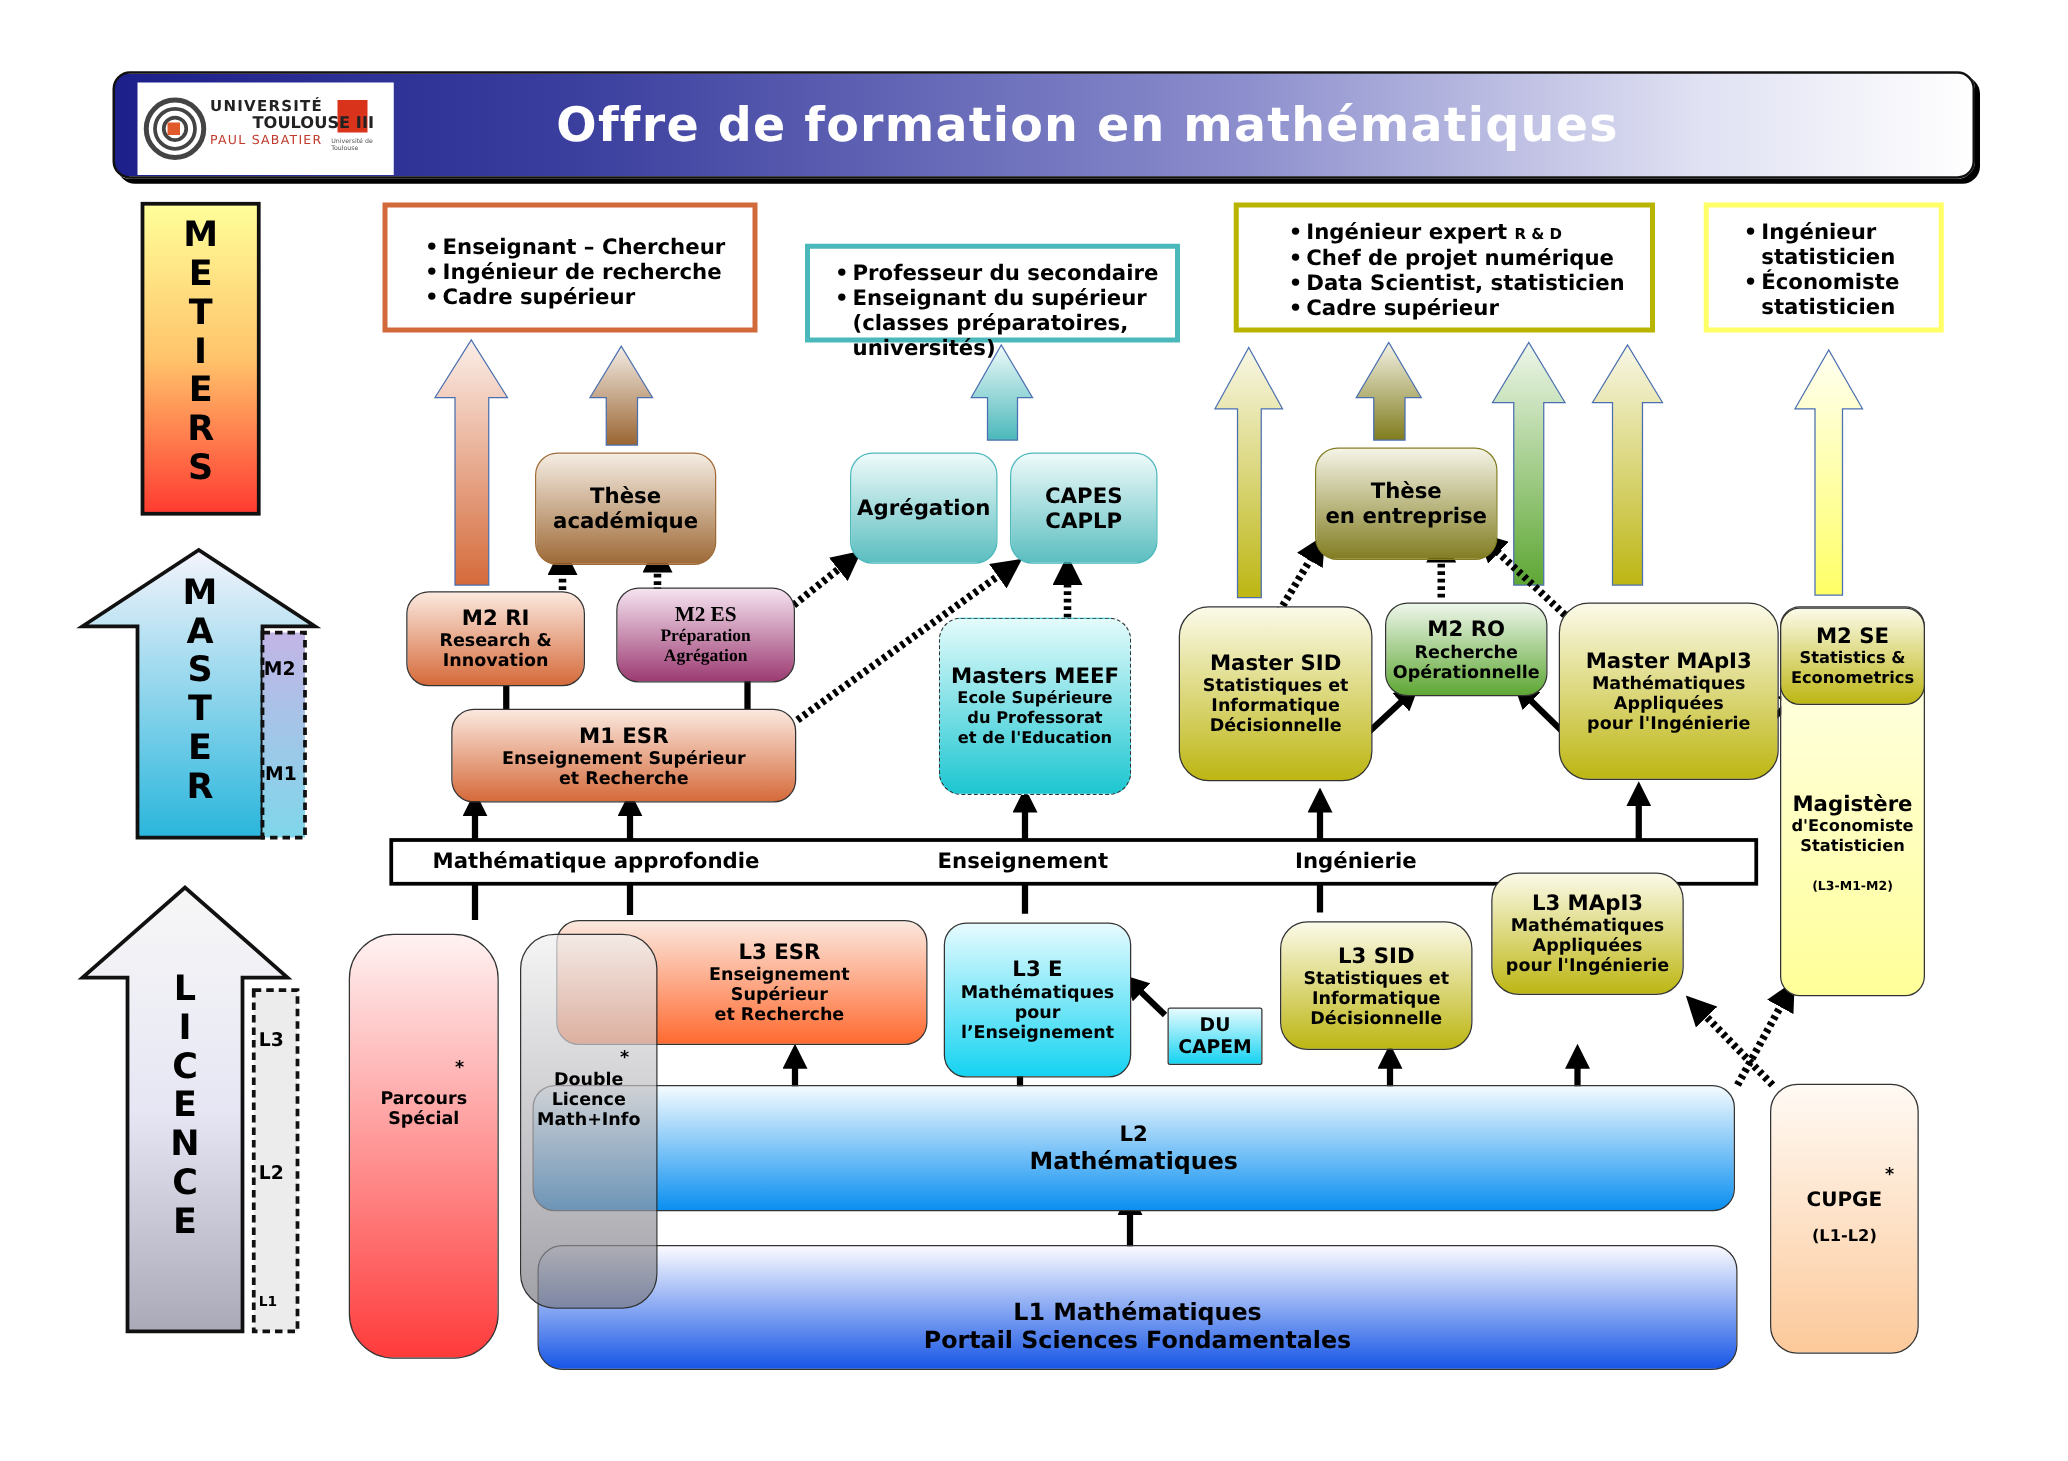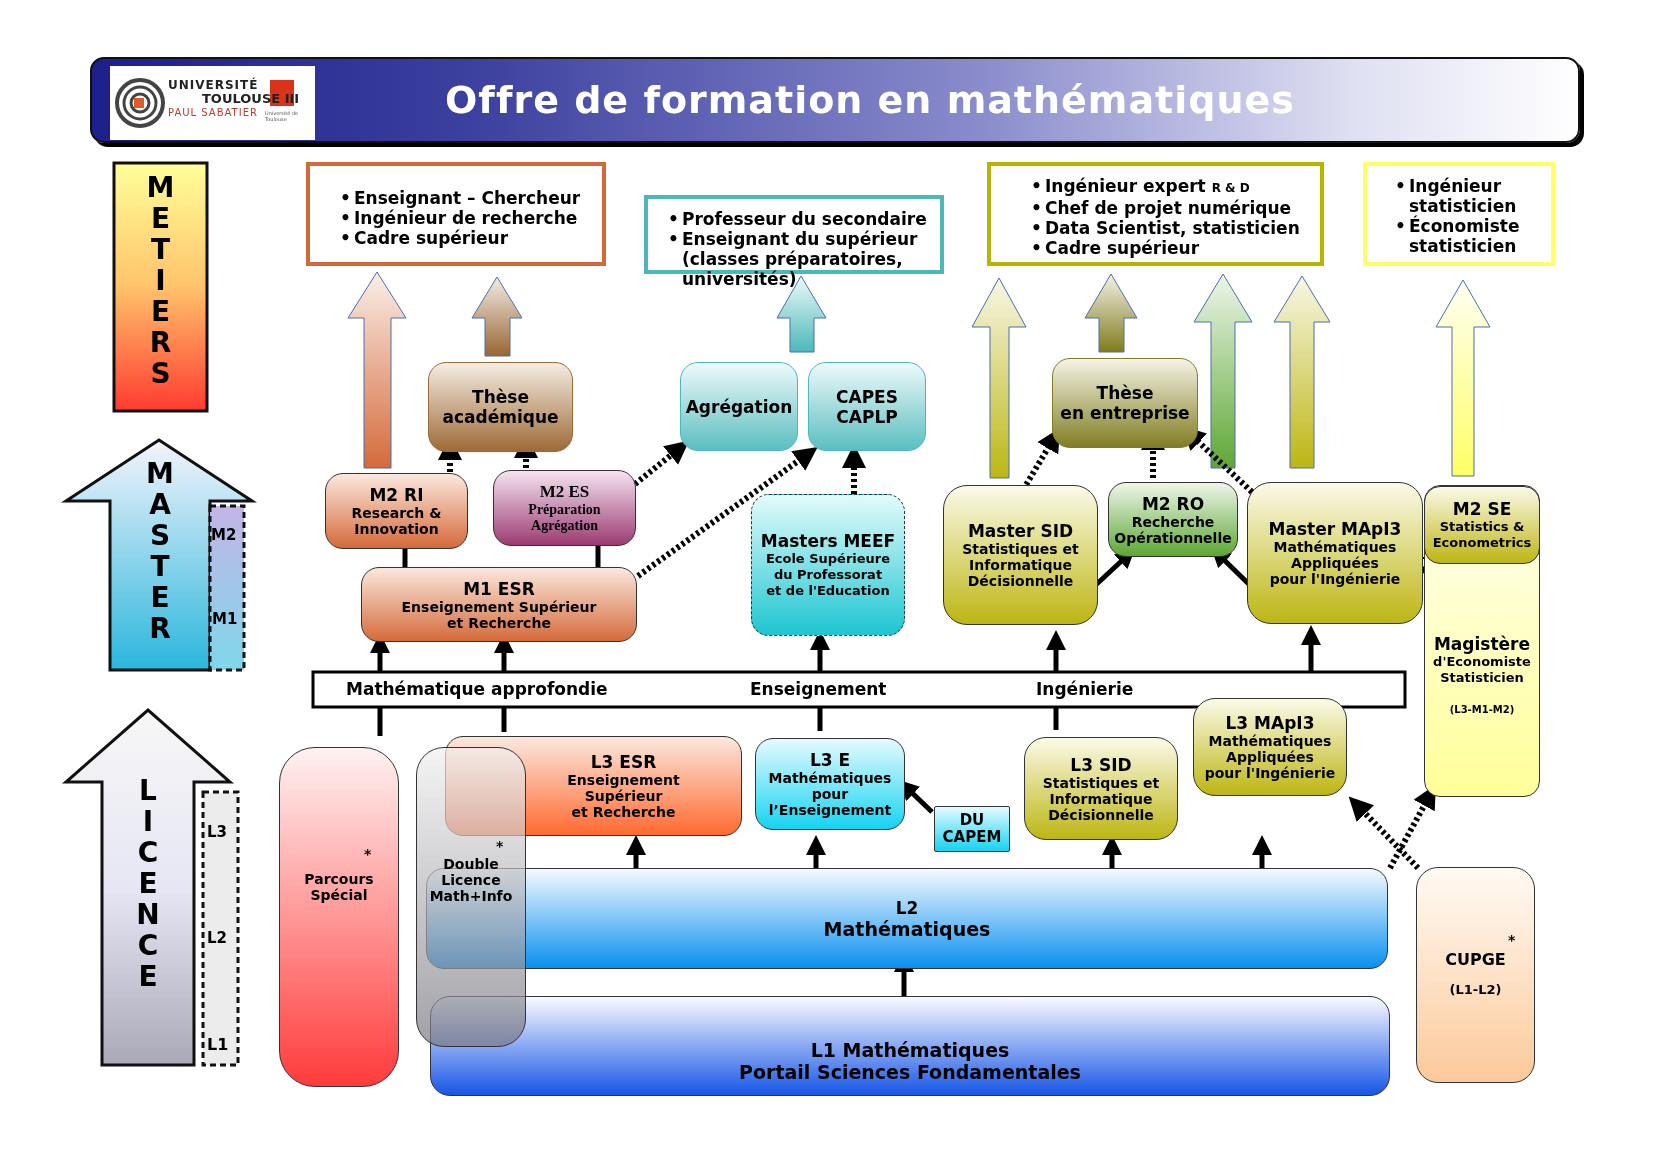--- a/index.html
+++ b/index.html
@@ -190,21 +190,21 @@
   <div>L</div>
   <div>I</div>
   <div>C</div>
   <div>E</div>
   <div>N</div>
   <div>C</div>
   <div>E</div>
 </div>
 <div class="abs b" style="left:207px;top:823px;font-size:15px;">L3</div>
 <div class="abs b" style="left:207px;top:929px;font-size:15px;">L2</div>
-<div class="abs b" style="left:207px;top:1035px;font-size:16px;">L1</div>
+<div class="abs b" style="left:207px;top:1035px;font-size:11px;">L1</div>
 
 <div class="abs metier" style="left:306px;top:162px;width:300px;height:104px;border:4px solid #d2693a;padding-top:22px;padding-left:30px;">
   <ul>
     <li>Enseignant – Chercheur</li>
     <li>Ingénieur de recherche</li>
     <li>Cadre supérieur</li>
   </ul>
 </div>
 <div class="abs metier" style="left:644px;top:151px;width:300px;height:79px;border:4px solid #4bb8bb;padding-top:10px;padding-left:20px;margin-top:44px;">
   <ul>
@@ -307,21 +307,21 @@
   <div class="t2">Spécial</div>
 </div>
 <div class="star" style="left:364px;top:846px;">*</div>
 
 <div class="abs node center" style="left:445px;top:736px;width:297px;height:100px;background:linear-gradient(#fbe8de,#ff6a30);padding-left:60px;">
   <div class="t1">L3 ESR</div>
   <div class="t2">Enseignement</div>
   <div class="t2">Supérieur</div>
   <div class="t2">et Recherche</div>
 </div>
-<div class="abs node center" style="left:755px;top:738px;width:150px;height:92px;background:linear-gradient(#e6fbff,#15d3f1);">
+<div class="abs node center" style="left:755px;top:738px;width:150px;height:124px;background:linear-gradient(#e6fbff,#15d3f1);">
   <div class="t1">L3 E</div>
   <div class="t2">Mathématiques</div>
   <div class="t2">pour</div>
   <div class="t2">l’Enseignement</div>
 </div>
 <div class="abs node center" style="left:934px;top:806px;width:76px;height:46px;background:linear-gradient(#e6fbff,#15d3f1);border-radius:2px;">
   <div style="font-size:15px;line-height:17px;">DU</div>
   <div style="font-size:15px;line-height:17px;">CAPEM</div>
 </div>
 <div class="abs node center" style="left:1024px;top:737px;width:154px;height:103px;background:linear-gradient(#fbfae8,#bdb613);border-radius:22px;">

